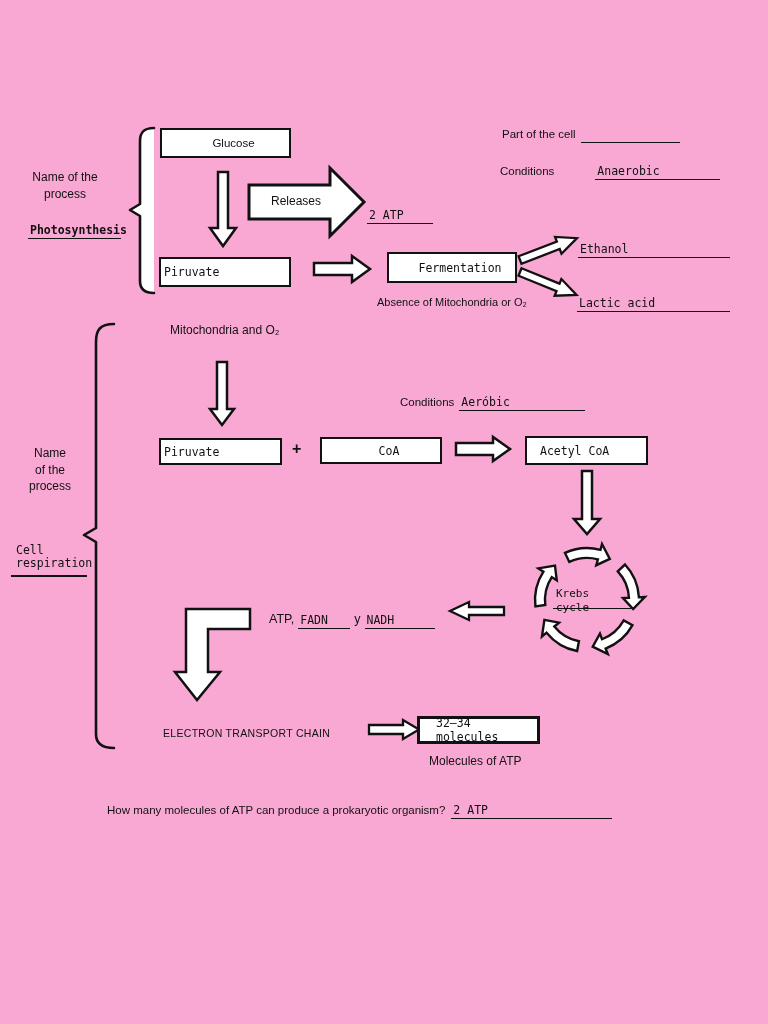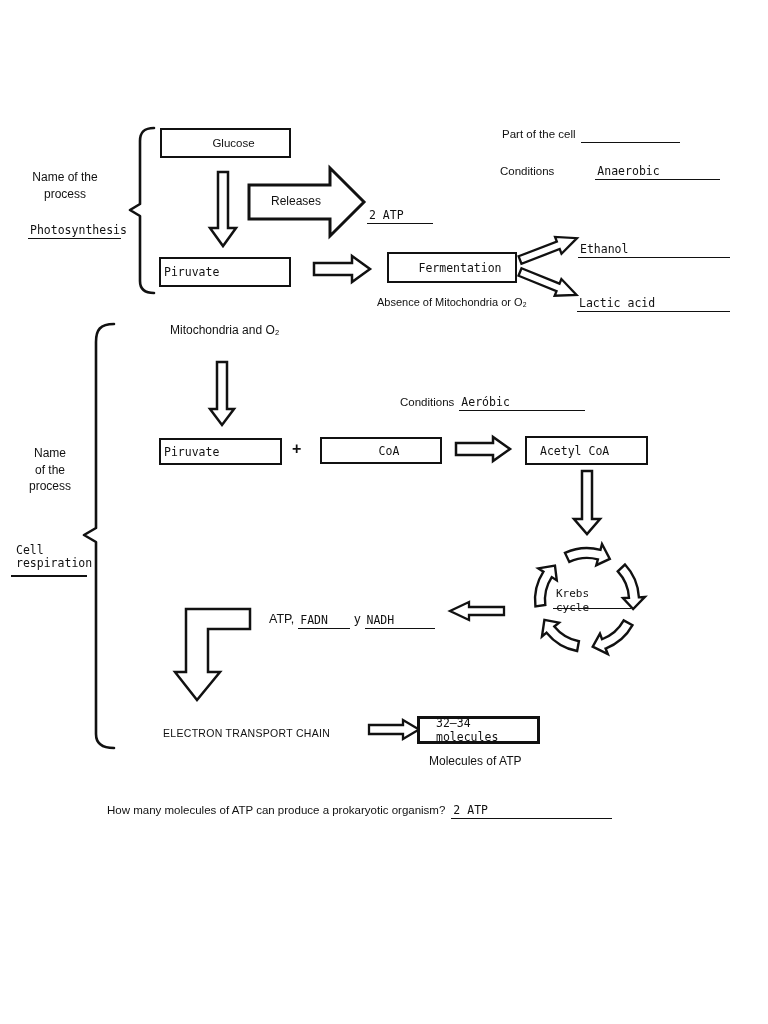--- a/index.html
+++ b/index.html
@@ -1,16 +1,16 @@
 <!DOCTYPE html>
 <html><head>
 <meta charset="utf-8">
 <style>
   html,body{margin:0;padding:0;background:#e8e8e8;}
-  #canvas{position:relative;width:768px;height:1024px;background:#ffffff;overflow:hidden;
+  #canvas{position:relative;width:768px;height:1024px;background:#f9a8d4;overflow:hidden;
           font-family:"Liberation Sans",sans-serif;color:#111;}
   .abs{position:absolute;}
   .sans{font-family:"Liberation Sans",sans-serif;color:#111;}
   .mono{font-family:"DejaVu Sans Mono",monospace;color:#111;}
   .box{position:absolute;border:2.5px solid #111;background:#fff;display:flex;align-items:center;box-sizing:border-box;}
   .box.center{justify-content:center;padding-left:16px;}
   .blank{display:inline-block;border-bottom:1.7px solid #111;height:16px;vertical-align:bottom;box-sizing:border-box;}
   .blank .mono{display:block;padding-left:2px;font-size:11.5px;line-height:15px;white-space:nowrap;}
   .answer-row{display:flex;align-items:flex-end;gap:5px;white-space:nowrap;}
   .answer-row .blank{margin-bottom:-3px;}
@@ -36,21 +36,21 @@
 
   <svg class="abs" style="left:120px;top:123px;" width="40" height="172">
     <path class="arrow" d="M 34,5 C 23,5 20,10 20,18 L 20,81 L 10,87 L 20,93 L 20,158 C 20,165 23,170 34,170" fill="none" stroke="#111" stroke-width="2.6" stroke-linecap="round" stroke-linejoin="round"></path>
   </svg>
 
   <div class="abs sans" style="left:12px;top:169px;width:106px;text-align:center;font-size:12px;line-height:17px;">
     <div>Name of the</div>
     <div>process</div>
   </div>
   <div class="abs" style="left:28px;top:221px;">
-    <span class="blank" style="width:93px;"><span class="mono">Photosynthesis</span></span>
+    <span class="blank" style="width:93px;font-weight:bold;"><span class="mono">Photosynthesis</span></span>
   </div>
 
   <div class="box center" style="left:160px;top:128px;width:131px;height:30px;">
     <span class="sans" style="font-size:11.5px;">Glucose</span>
   </div>
 
   <svg class="abs" style="left:205px;top:172px;" width="36" height="74">
     <polygon points="13,0 23,0 23,56 31,56 18,74 5,56 13,56" stroke-width="2.5"></polygon>
   </svg>
 

